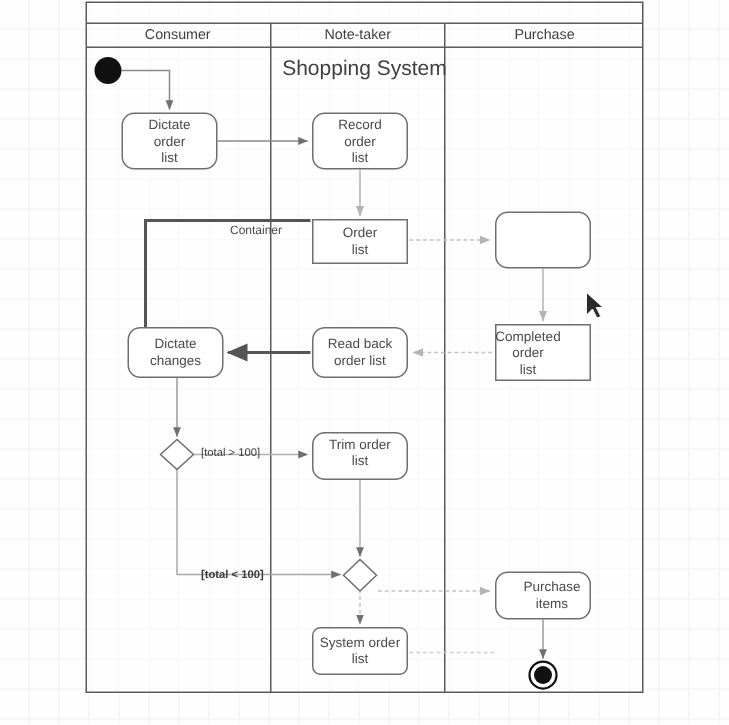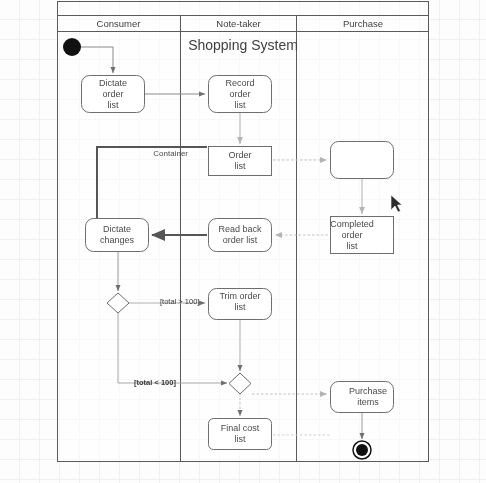--- a/index.html
+++ b/index.html
@@ -240,25 +240,25 @@
 
   <div class="lbl node-label" style="left:208px; top:218px; width:64px; height:34px;">Read back
 order list</div>
 
   <div class="lbl node-label" style="left:85px; top:218px; width:64px; height:34px;">Dictate
 changes</div>
 
   <div class="lbl node-label" style="left:208px; top:288px; width:64px; height:28px;">Trim order
 list</div>
 
-  <div class="lbl node-label" style="left:208px; top:418px; width:64px; height:32px;">Final cost
+  <div class="lbl node-label" style="left:208px; top:418px; width:64px; height:32px;">System order
 list</div>
 
   <div class="lbl node-label" style="left:330px; top:381px; width:76px; height:32px;">Purchase
 items</div>
 
   <div class="lbl container-label" style="left:110px; top:148px; width:78px; text-align:right;">Container</div>
 
-  <div class="lbl guard-label" style="left:160px; top:296px;">[total &gt; 100]</div>
+  <div class="lbl guard-label" style="left:134px; top:296px;">[total &gt; 100]</div>
 
   <div class="lbl guard-label guard-bold" style="left:134px; top:377px;">[total &lt; 100]</div>
 
 </div>
 
 </body></html>

